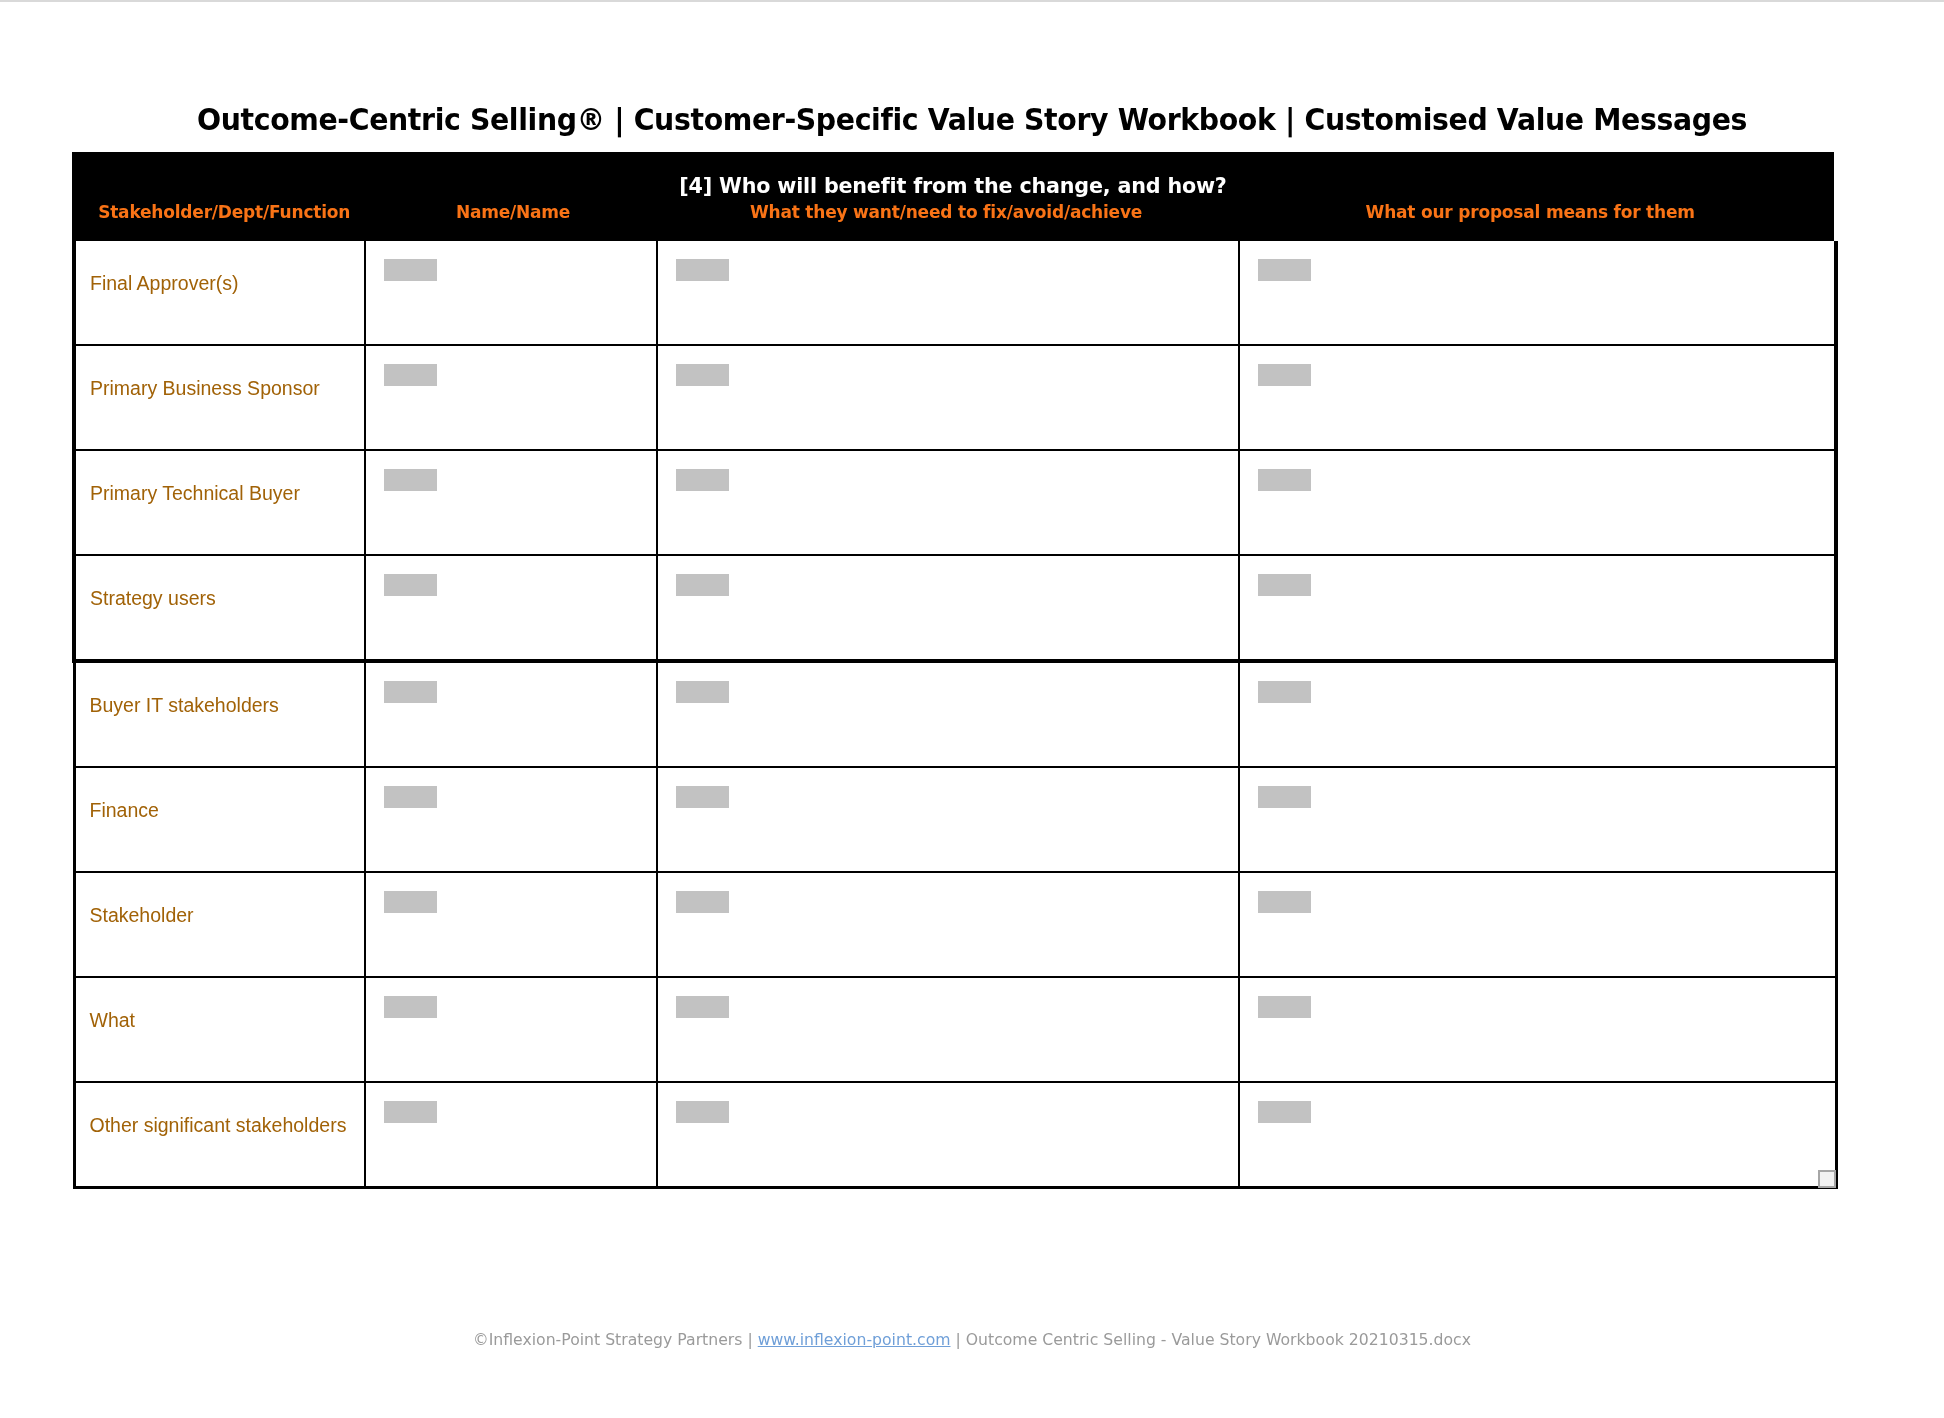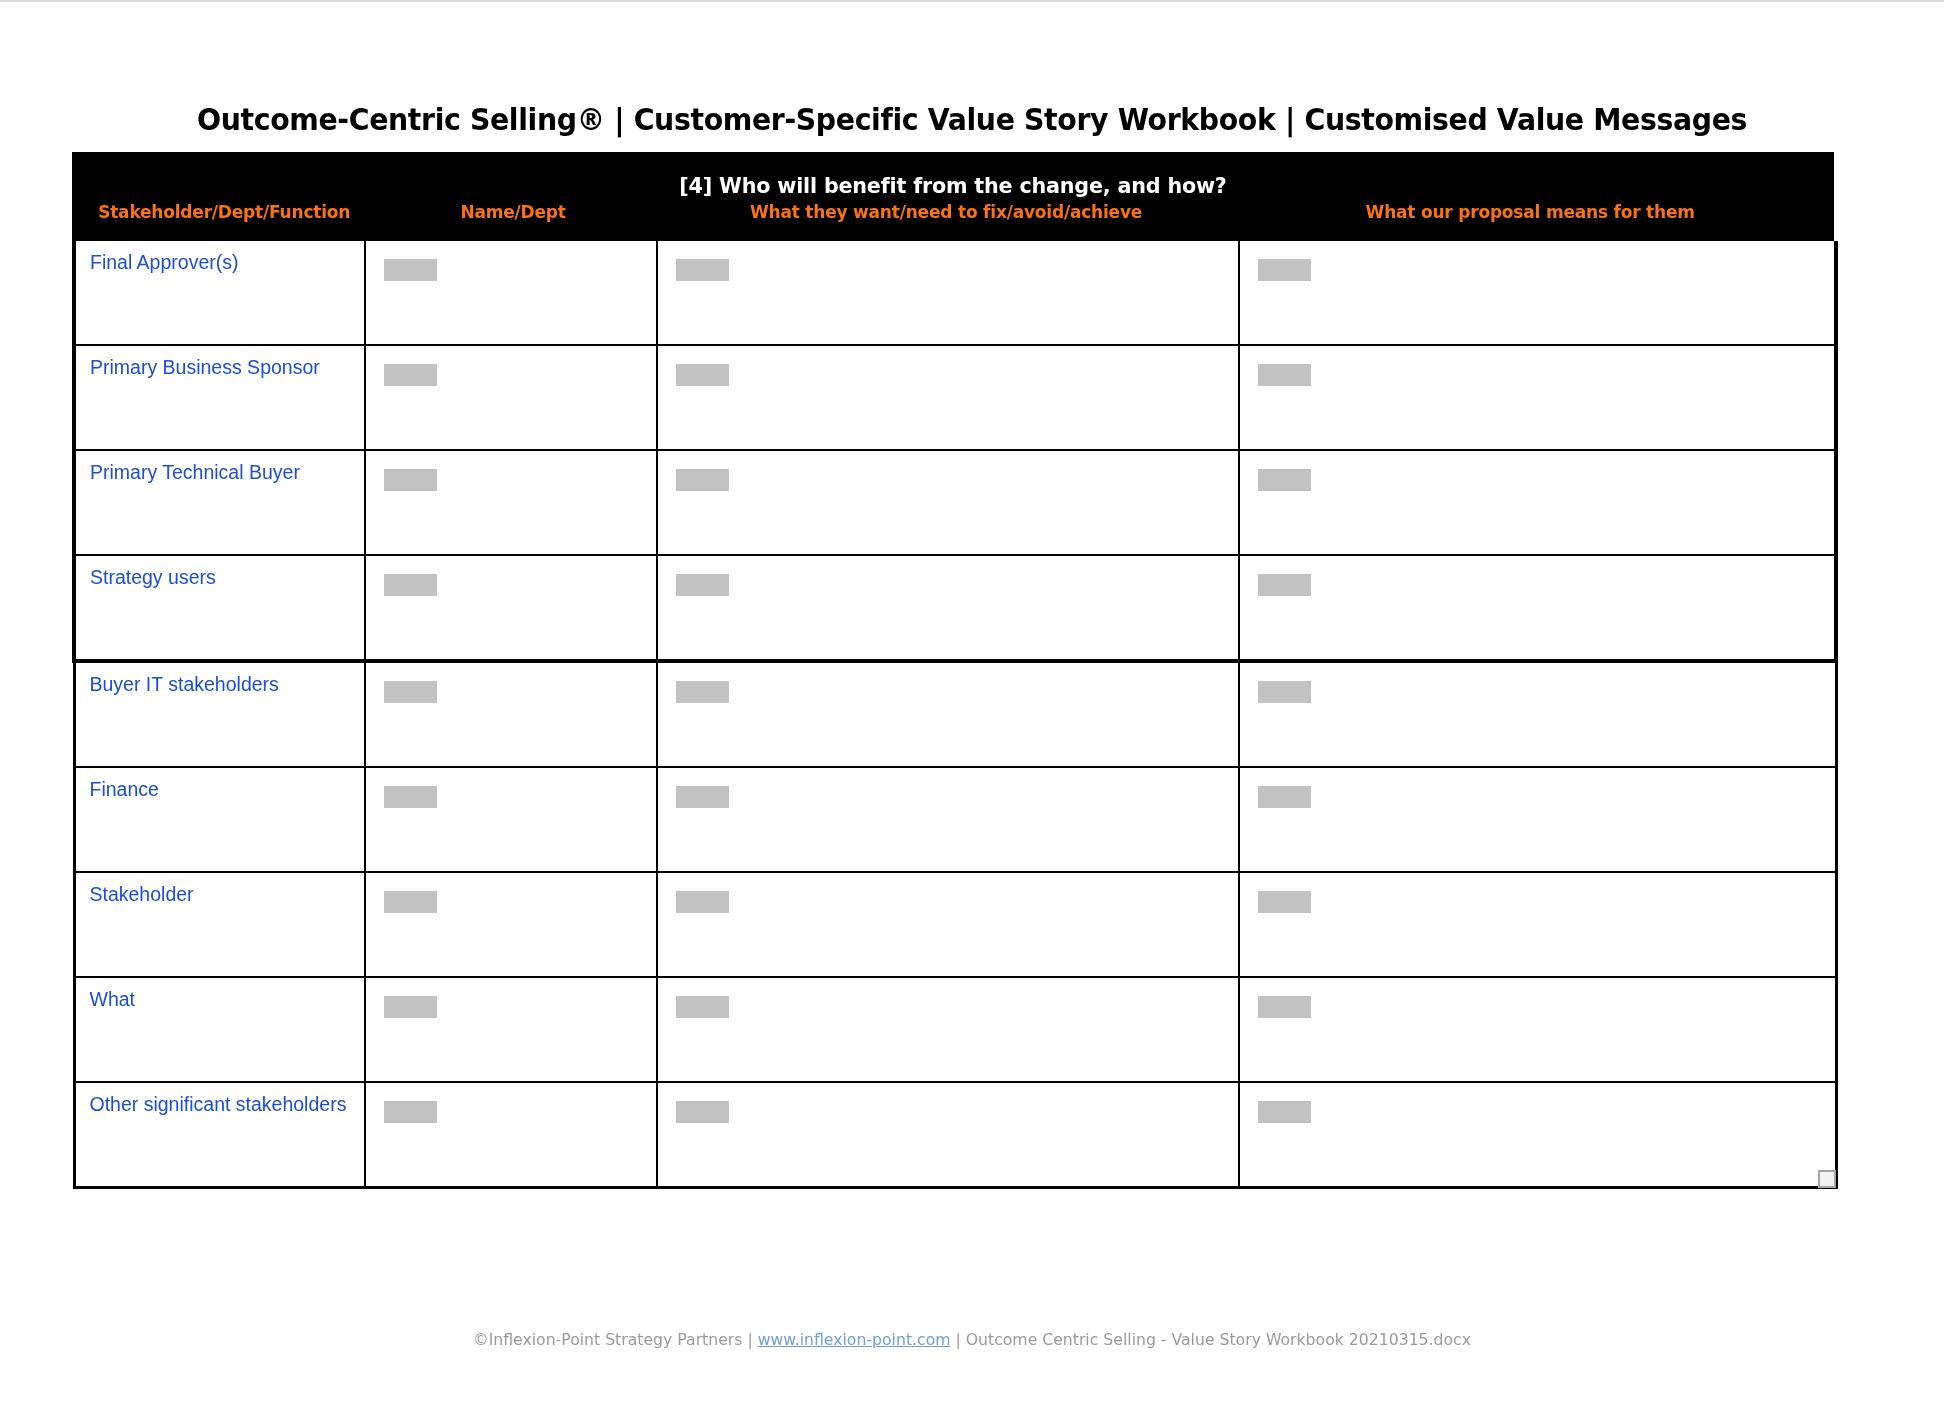--- a/index.html
+++ b/index.html
@@ -136,22 +136,22 @@
     border-bottom: 4px solid #000000;
   }
   .tbl tr.grp td.c0 { border-left: 4px solid #000000; }
   .tbl tr.grp td:last-child { border-right: 4px solid #000000; }
 
   .tbl tr.last td { border-bottom: 3px solid #000000; }
 
   .cell-label {
     font-family: "Liberation Sans", sans-serif;
     font-size: 19.5px;
-    color: #1d4ed8;
-    padding: 11px 0 0 14px;
+    color: #a16207;
+    padding: 32px 0 0 14px;
     line-height: 1.1;
     white-space: nowrap;
   }
 
   .ph {
     position: absolute;
     left: 18px;
     top: 18px;
     width: 53px;
     height: 22px;
@@ -196,21 +196,21 @@
   <div class="page-top-rule"></div>
 
   <div class="doc-title">Outcome-Centric Selling® | Customer-Specific Value Story Workbook | Customised Value Messages</div>
 
   <div class="table-wrap">
 
     <div class="banner-block">
       <div class="banner-title">[4] Who will benefit from the change, and how?</div>
       <div class="col-head-row">
         <div class="col-head ch-0">Stakeholder/Dept/Function</div>
-        <div class="col-head ch-1">Name/Dept</div>
+        <div class="col-head ch-1">Name/Name</div>
         <div class="col-head ch-2">What they want/need to fix/avoid/achieve</div>
         <div class="col-head ch-3">What our proposal means for them</div>
       </div>
     </div>
     <div class="banner-underline"></div>
 
     <table class="tbl">
       <colgroup>
         <col style="width:291px">
         <col style="width:292px">

